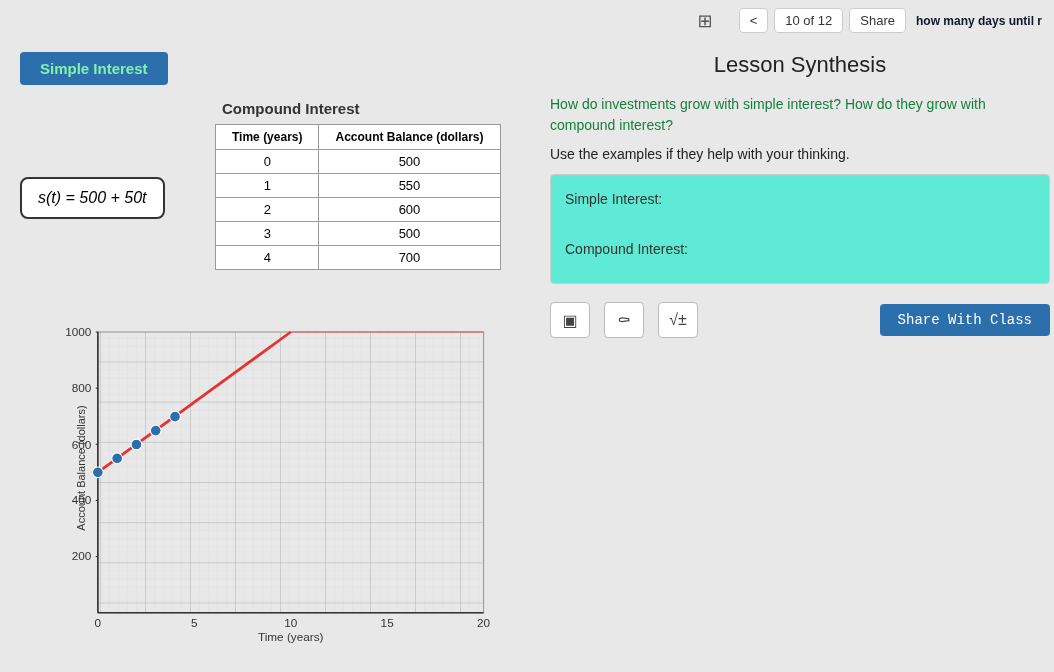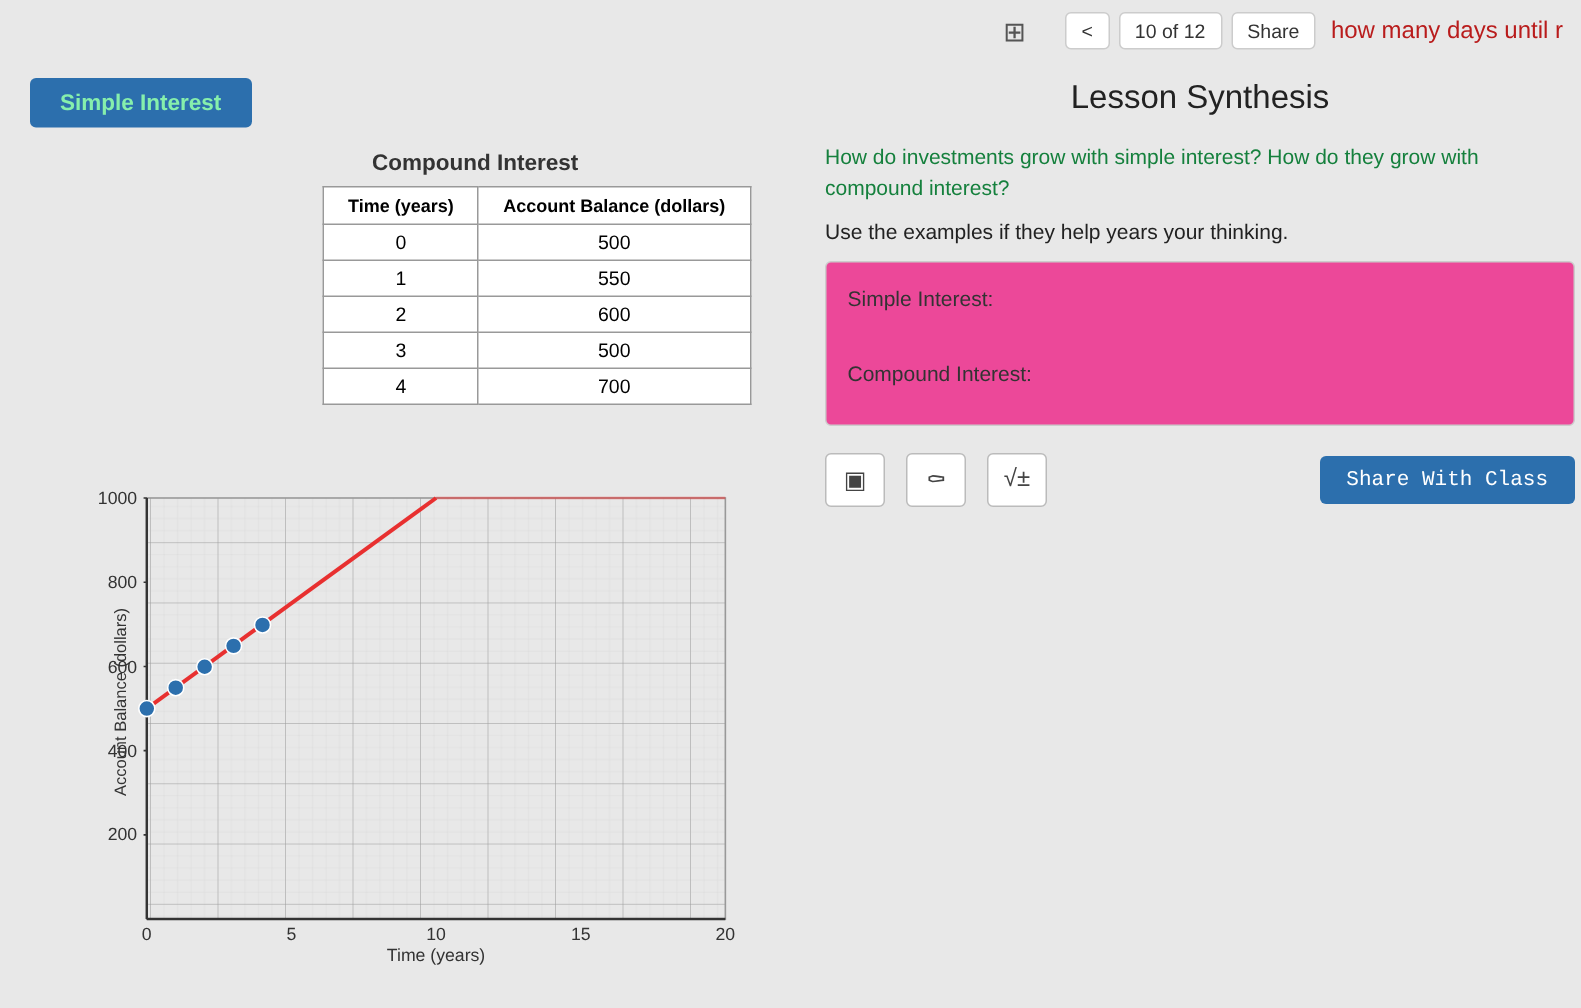--- a/index.html
+++ b/index.html
@@ -41,23 +41,24 @@
     .nav-counter {
       font-size: 13px;
       color: #333;
       background: #fff;
       border: 1px solid #ccc;
       border-radius: 4px;
       padding: 4px 10px;
       text-align: center;
     }
     .days-label {
-      font-size: 16px;
-      color: #b91c1c;
+      font-size: 12px;
+      color: #0f172a;
       margin-left: 4px;
+      font-weight: bold;
     }
 
     
     .main-container {
       display: flex;
       width: 100%;
       height: 100%;
       padding-top: 42px;
     }
 
@@ -81,21 +82,21 @@
       margin-bottom: 12px;
     }
 
     
     .compound-interest-label {
       font-size: 15px;
       font-weight: bold;
       color: #333;
       position: absolute;
       top: 58px;
-      left: 248px;
+      left: 222px;
     }
 
     
     .equation-box {
       border: 2px solid #333;
       border-radius: 8px;
       padding: 10px 16px;
       display: inline-block;
       font-size: 16px;
       font-style: italic;
@@ -170,21 +171,21 @@
 
     .use-examples-text {
       font-size: 14px;
       color: #222;
       margin-bottom: 12px;
     }
 
     .answer-box {
       border: 1px solid #ccc;
       border-radius: 4px;
-      background: #ec4899;
+      background: #5eead4;
       padding: 12px 14px;
       min-height: 110px;
       margin-bottom: 14px;
       font-size: 14px;
       color: #444;
       line-height: 1.8;
     }
 
     .answer-line {
       color: #333;
@@ -246,20 +247,21 @@
 </div>
 
 <div class="main-container">
 
   <div class="left-panel">
 
     <div class="simple-interest-box">Simple Interest</div>
 
     <span class="compound-interest-label">Compound Interest</span>
 
+    <div class="equation-box">s(t) = 500 + 50t</div>
 
     
     <div class="data-table-wrapper">
       <table class="data-table">
         <thead>
           <tr>
             <th>Time (years)</th>
             <th>Account Balance (dollars)</th>
           </tr>
         </thead>
@@ -344,21 +346,21 @@
     </div>
 
   </div>
 
   <div class="right-panel">
 
     <h1 class="lesson-title">Lesson Synthesis</h1>
 
     <p class="question-text">How do investments grow with simple interest? How do they grow with compound interest?</p>
 
-    <p class="use-examples-text">Use the examples if they help years your thinking.</p>
+    <p class="use-examples-text">Use the examples if they help with your thinking.</p>
 
     <div class="answer-box">
       <div class="answer-line">Simple Interest:</div>
       <br>
       <div class="answer-line">Compound Interest:</div>
     </div>
 
     <div class="toolbar">
       <button class="tool-btn">
         <span>▣</span>

